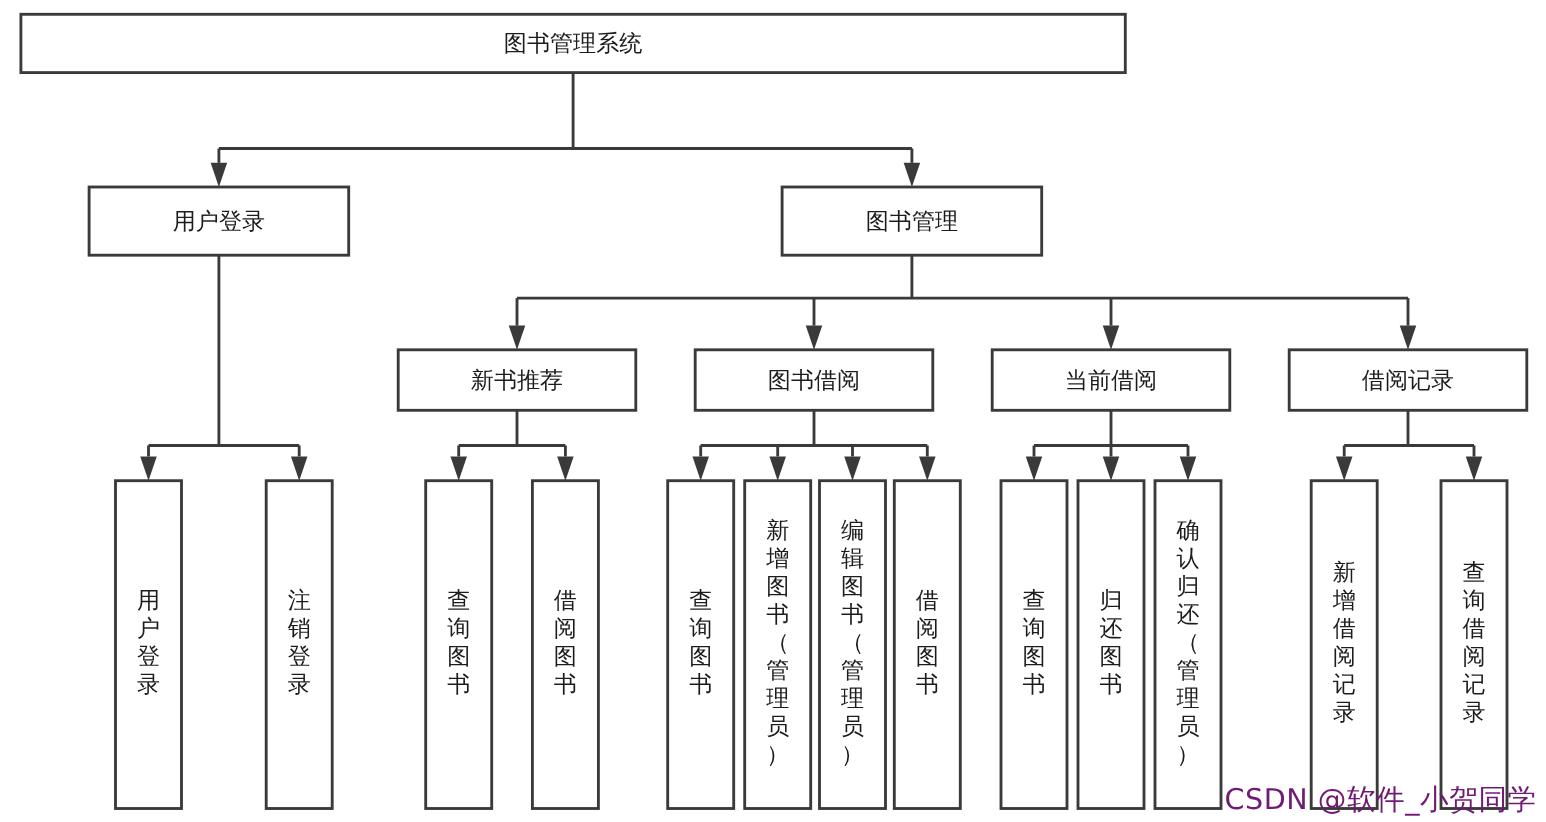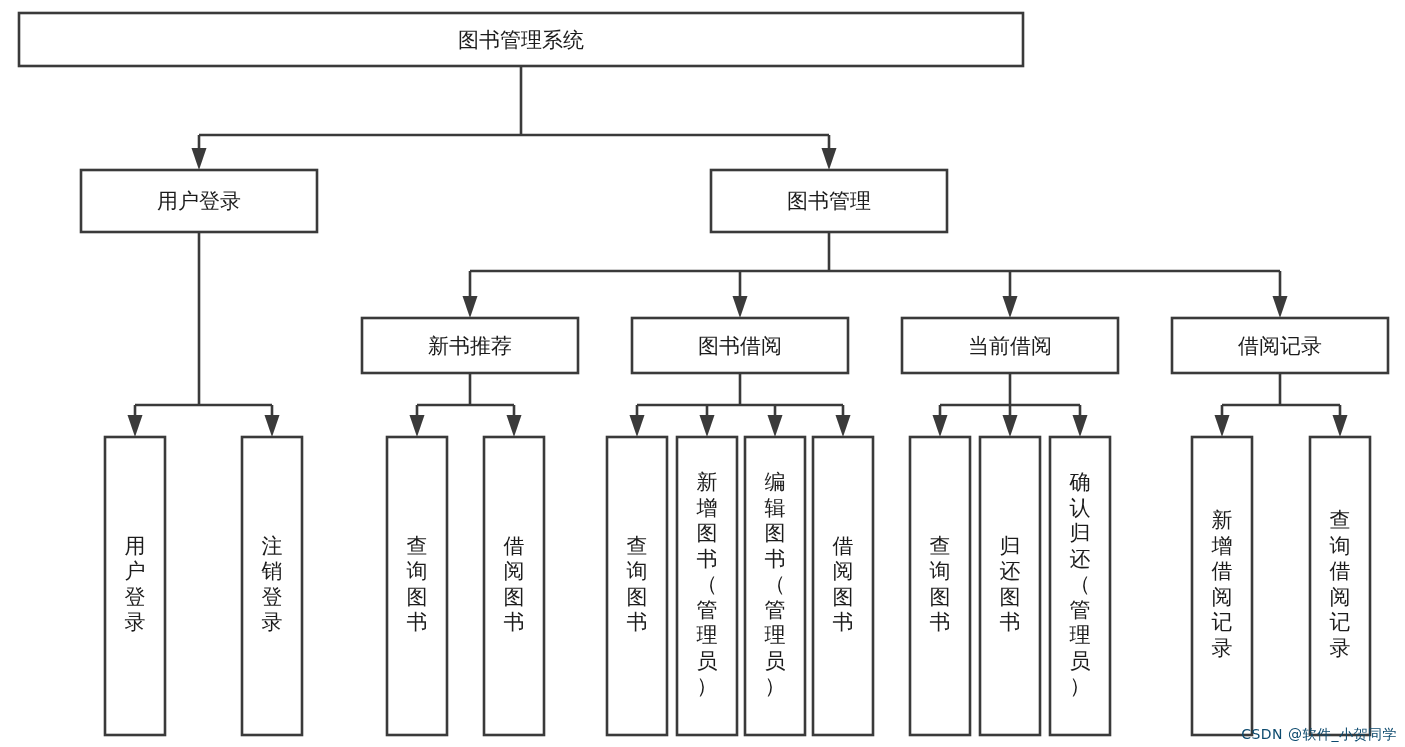--- a/index.html
+++ b/index.html
@@ -51,22 +51,22 @@
     font-family: "DejaVu Sans", "Liberation Sans", sans-serif;
     font-size: 21px;
     fill: #1c1c1c;
     text-anchor: middle;
   }
   .watermark {
     position: absolute;
     right: 8px;
     bottom: 3px;
     font-family: "DejaVu Sans", "Liberation Sans", sans-serif;
-    font-size: 14px;
-    color: #0c4a6e;
+    font-size: 26px;
+    color: #701a75;
     white-space: nowrap;
     letter-spacing: 0.5px;
   }
 </style>
 </head>
 <body>
 
 <div id="diagram-root">
 
   <svg class="flow" viewBox="0 0 1405 747" xmlns="http://www.w3.org/2000/svg">

